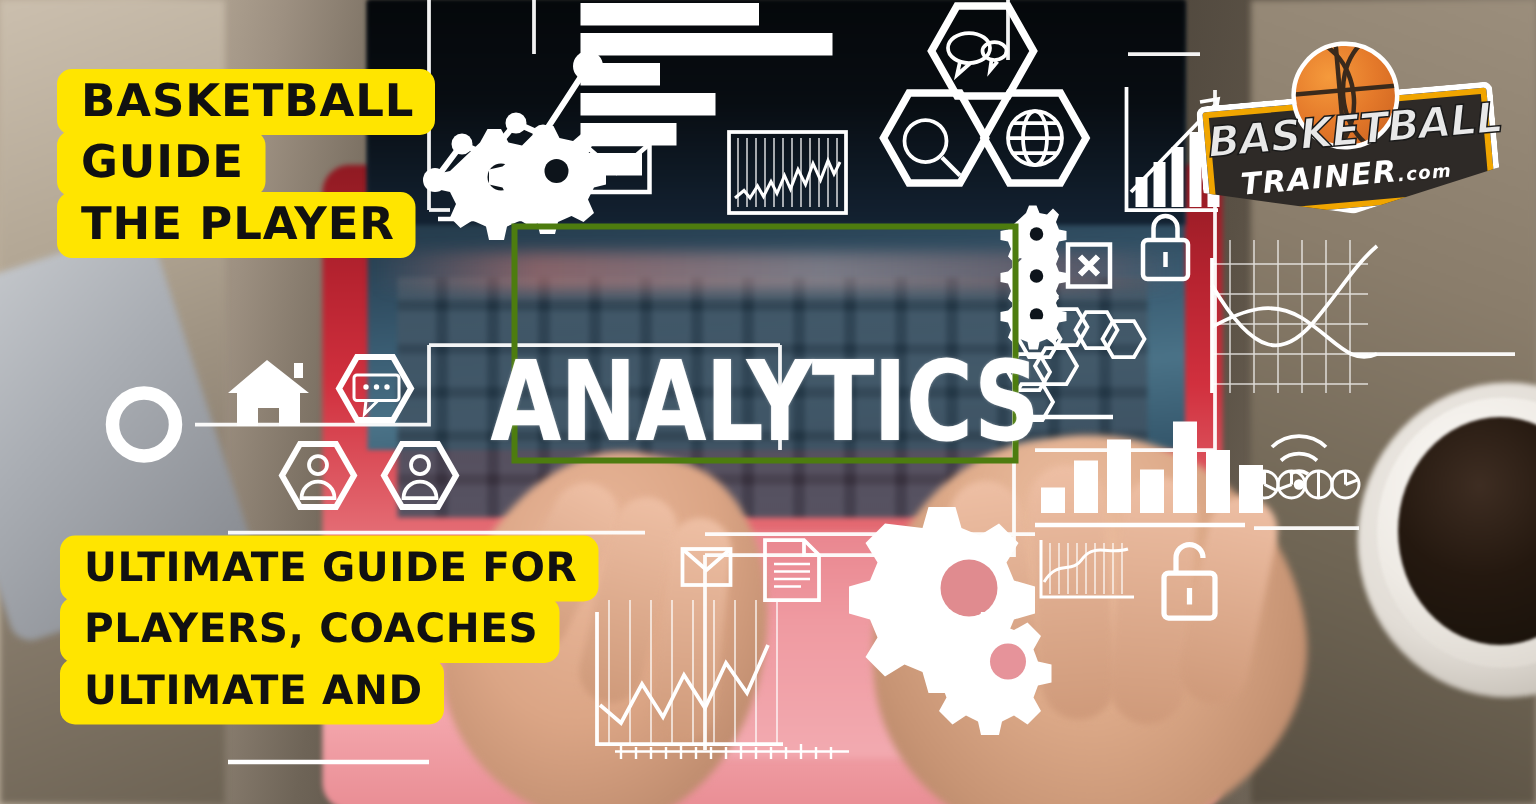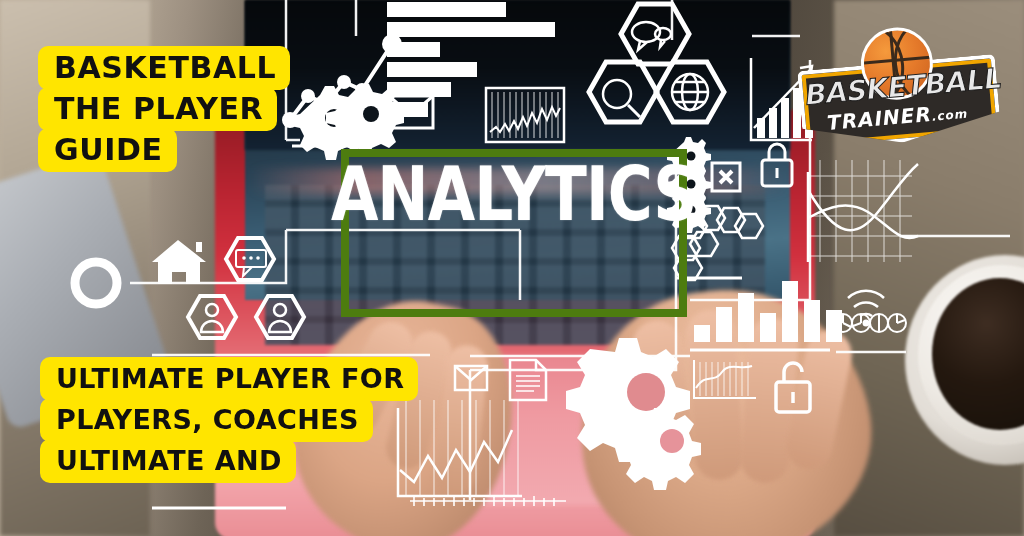--- a/index.html
+++ b/index.html
@@ -95,21 +95,21 @@
     filter:blur(1.1px);
   }
 
   
   .overlay{position:absolute;inset:0;}
   .overlay svg{position:absolute;inset:0;}
 
   
   .analytics-box{
     position:absolute;left:341px;top:149px;width:330px;height:152px;
-    border:8px solid #4d7c0f;display:flex;align-items:flex-start;justify-content:center;
+    border:4px solid #4d7c0f;display:flex;align-items:flex-end;justify-content:center;
   }
   .analytics-text{
     color:#fff;font-family:"Liberation Sans Narrow","DejaVu Sans Condensed","Liberation Sans",sans-serif;
     font-weight:700;font-size:74px;letter-spacing:-1px;
     transform:scaleX(.92);white-space:nowrap;line-height:1;
     text-shadow:0 0 2px rgba(255,255,255,.35);
   }
 
   
   .title-block,.sub-block{position:absolute;display:flex;flex-direction:column;align-items:flex-start;}
@@ -448,26 +448,26 @@
       </g>
     </svg>
   </div>
 
   <div class="analytics-box">
     <div class="analytics-text">ANALYTICS</div>
   </div>
 
   <div class="title-block">
     <span class="ln">BASKETBALL</span>
+    <span class="ln">GUIDE</span>
     <span class="ln">THE PLAYER</span>
-    <span class="ln">GUIDE</span>
   </div>
 
   <div class="sub-block">
-    <span class="ln">ULTIMATE PLAYER FOR</span>
+    <span class="ln">ULTIMATE GUIDE FOR</span>
     <span class="ln">PLAYERS, COACHES</span>
     <span class="ln">ULTIMATE AND</span>
   </div>
 
   <div class="logo">
     <div class="logo-shield"></div>
     <div class="logo-ball">
       <div class="logo-ball-c1"></div>
       <div class="logo-ball-c2"></div>
     </div>

